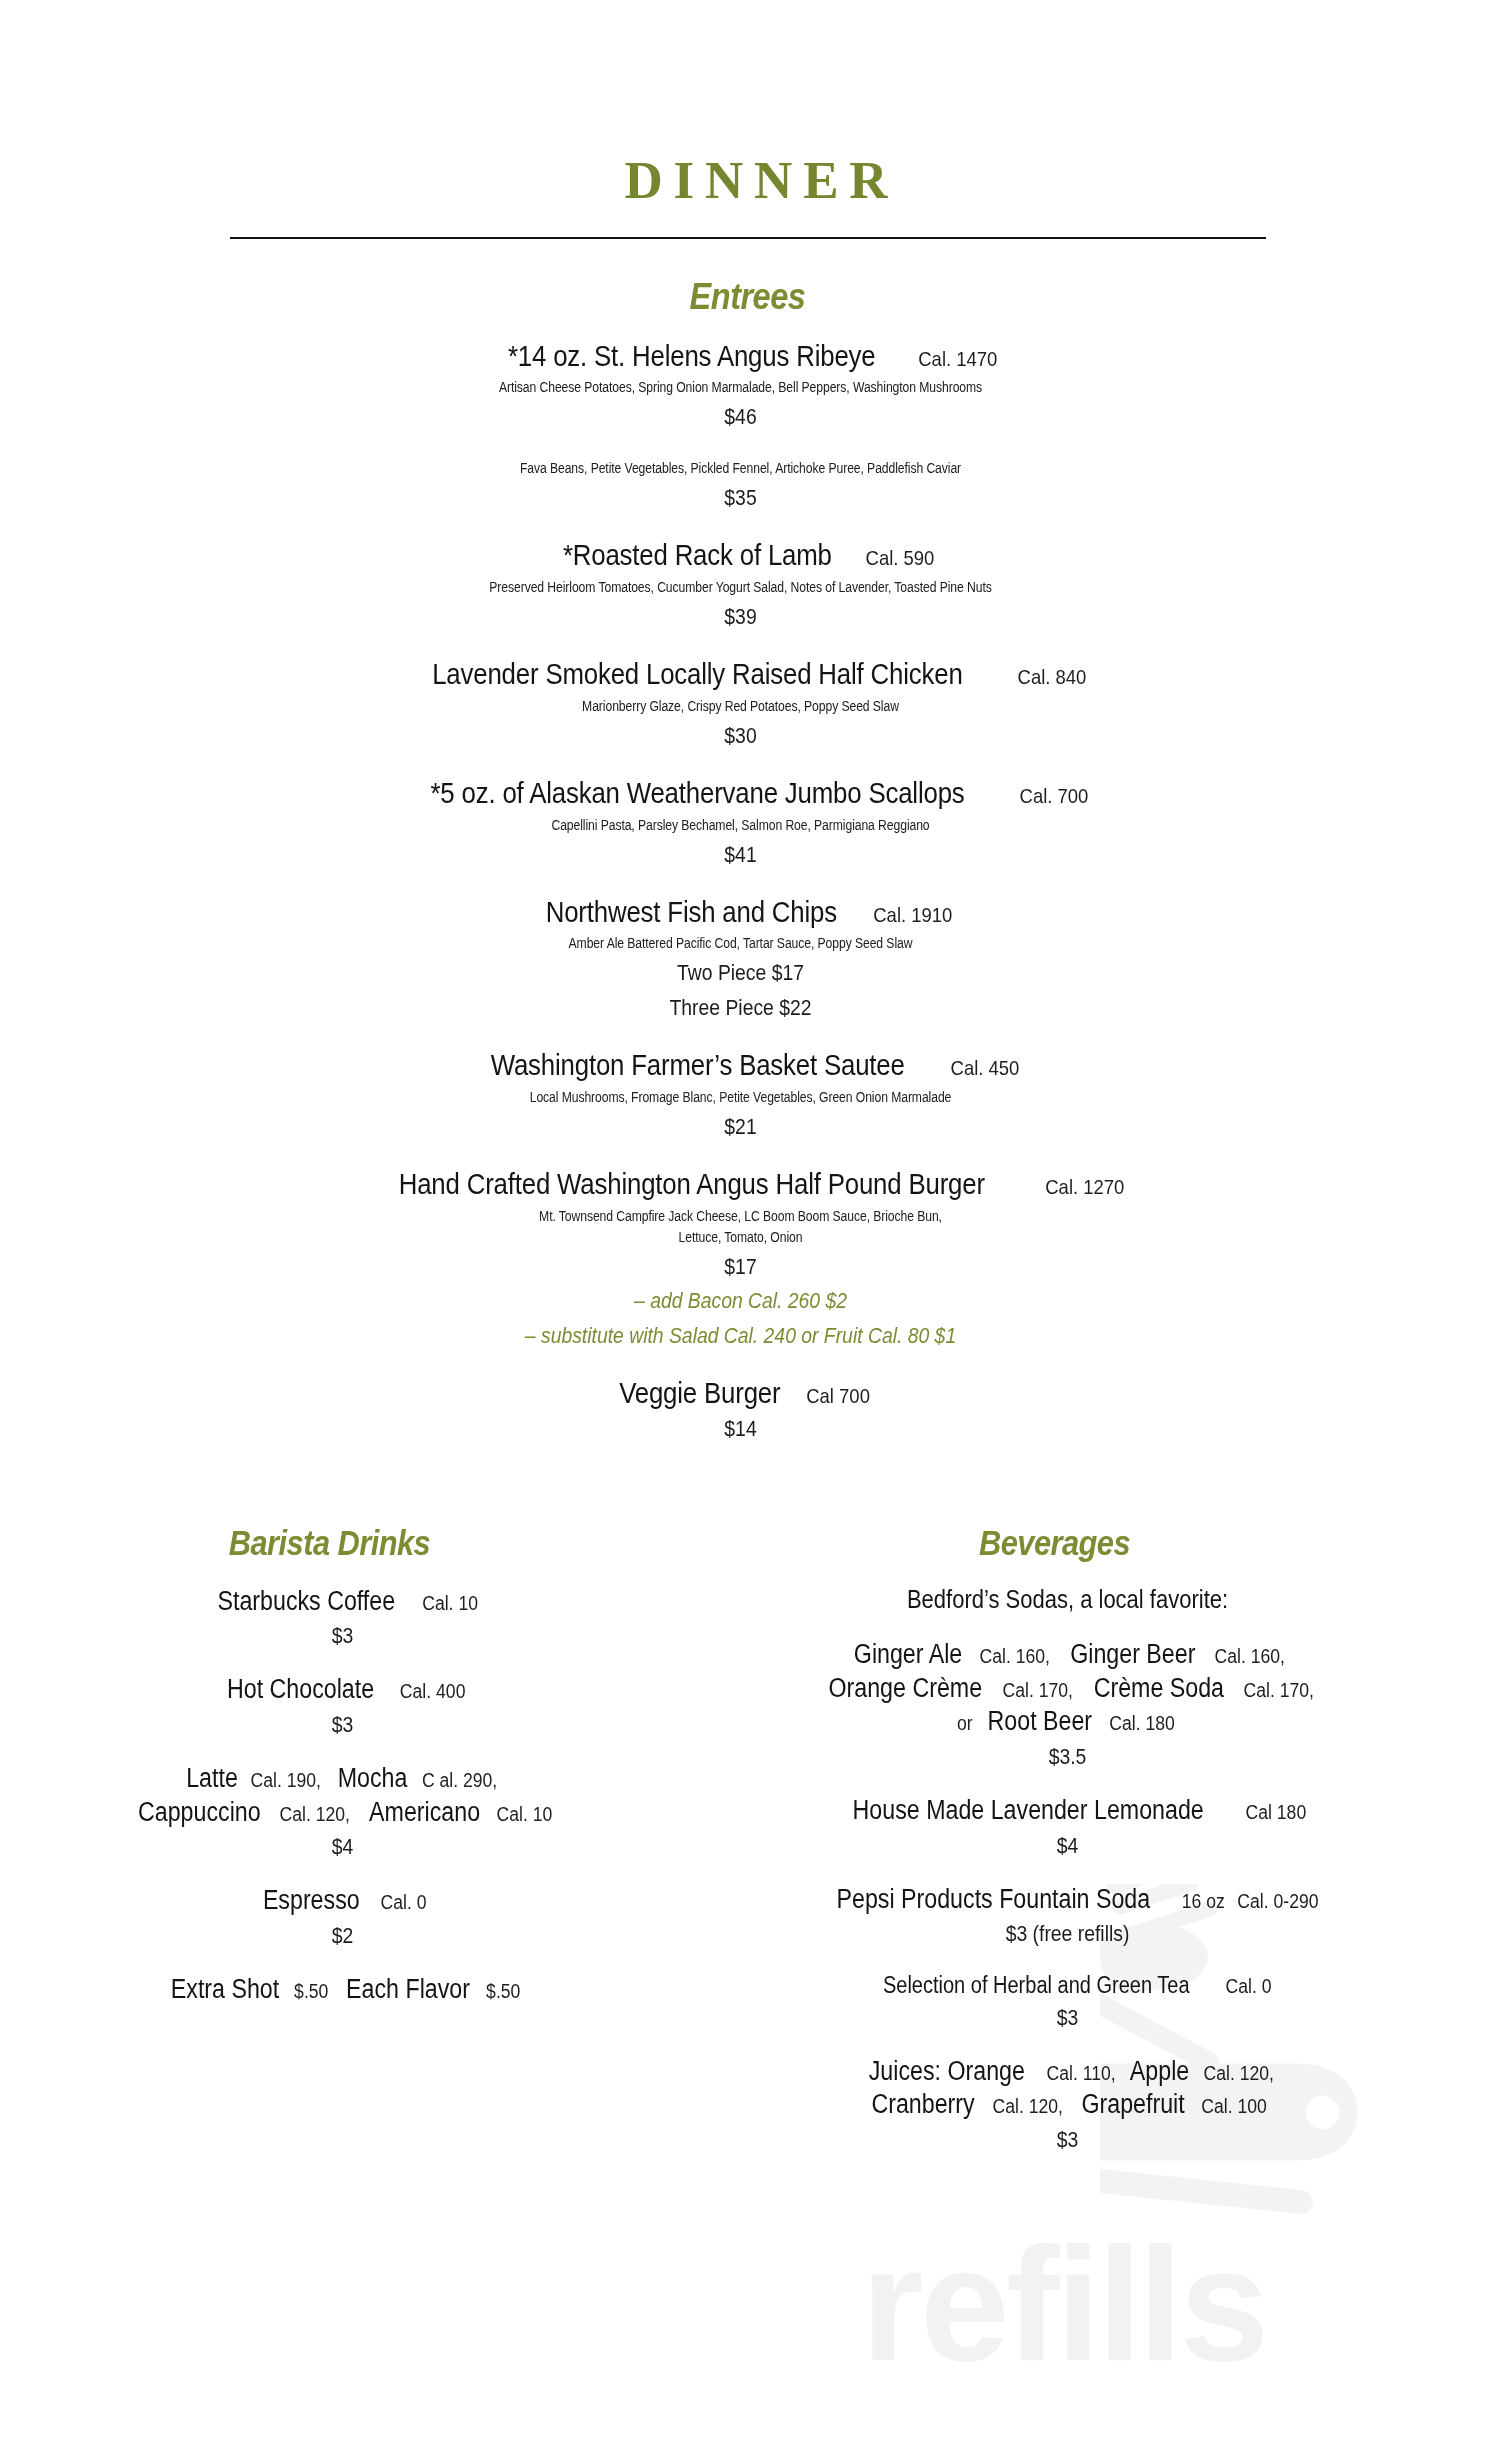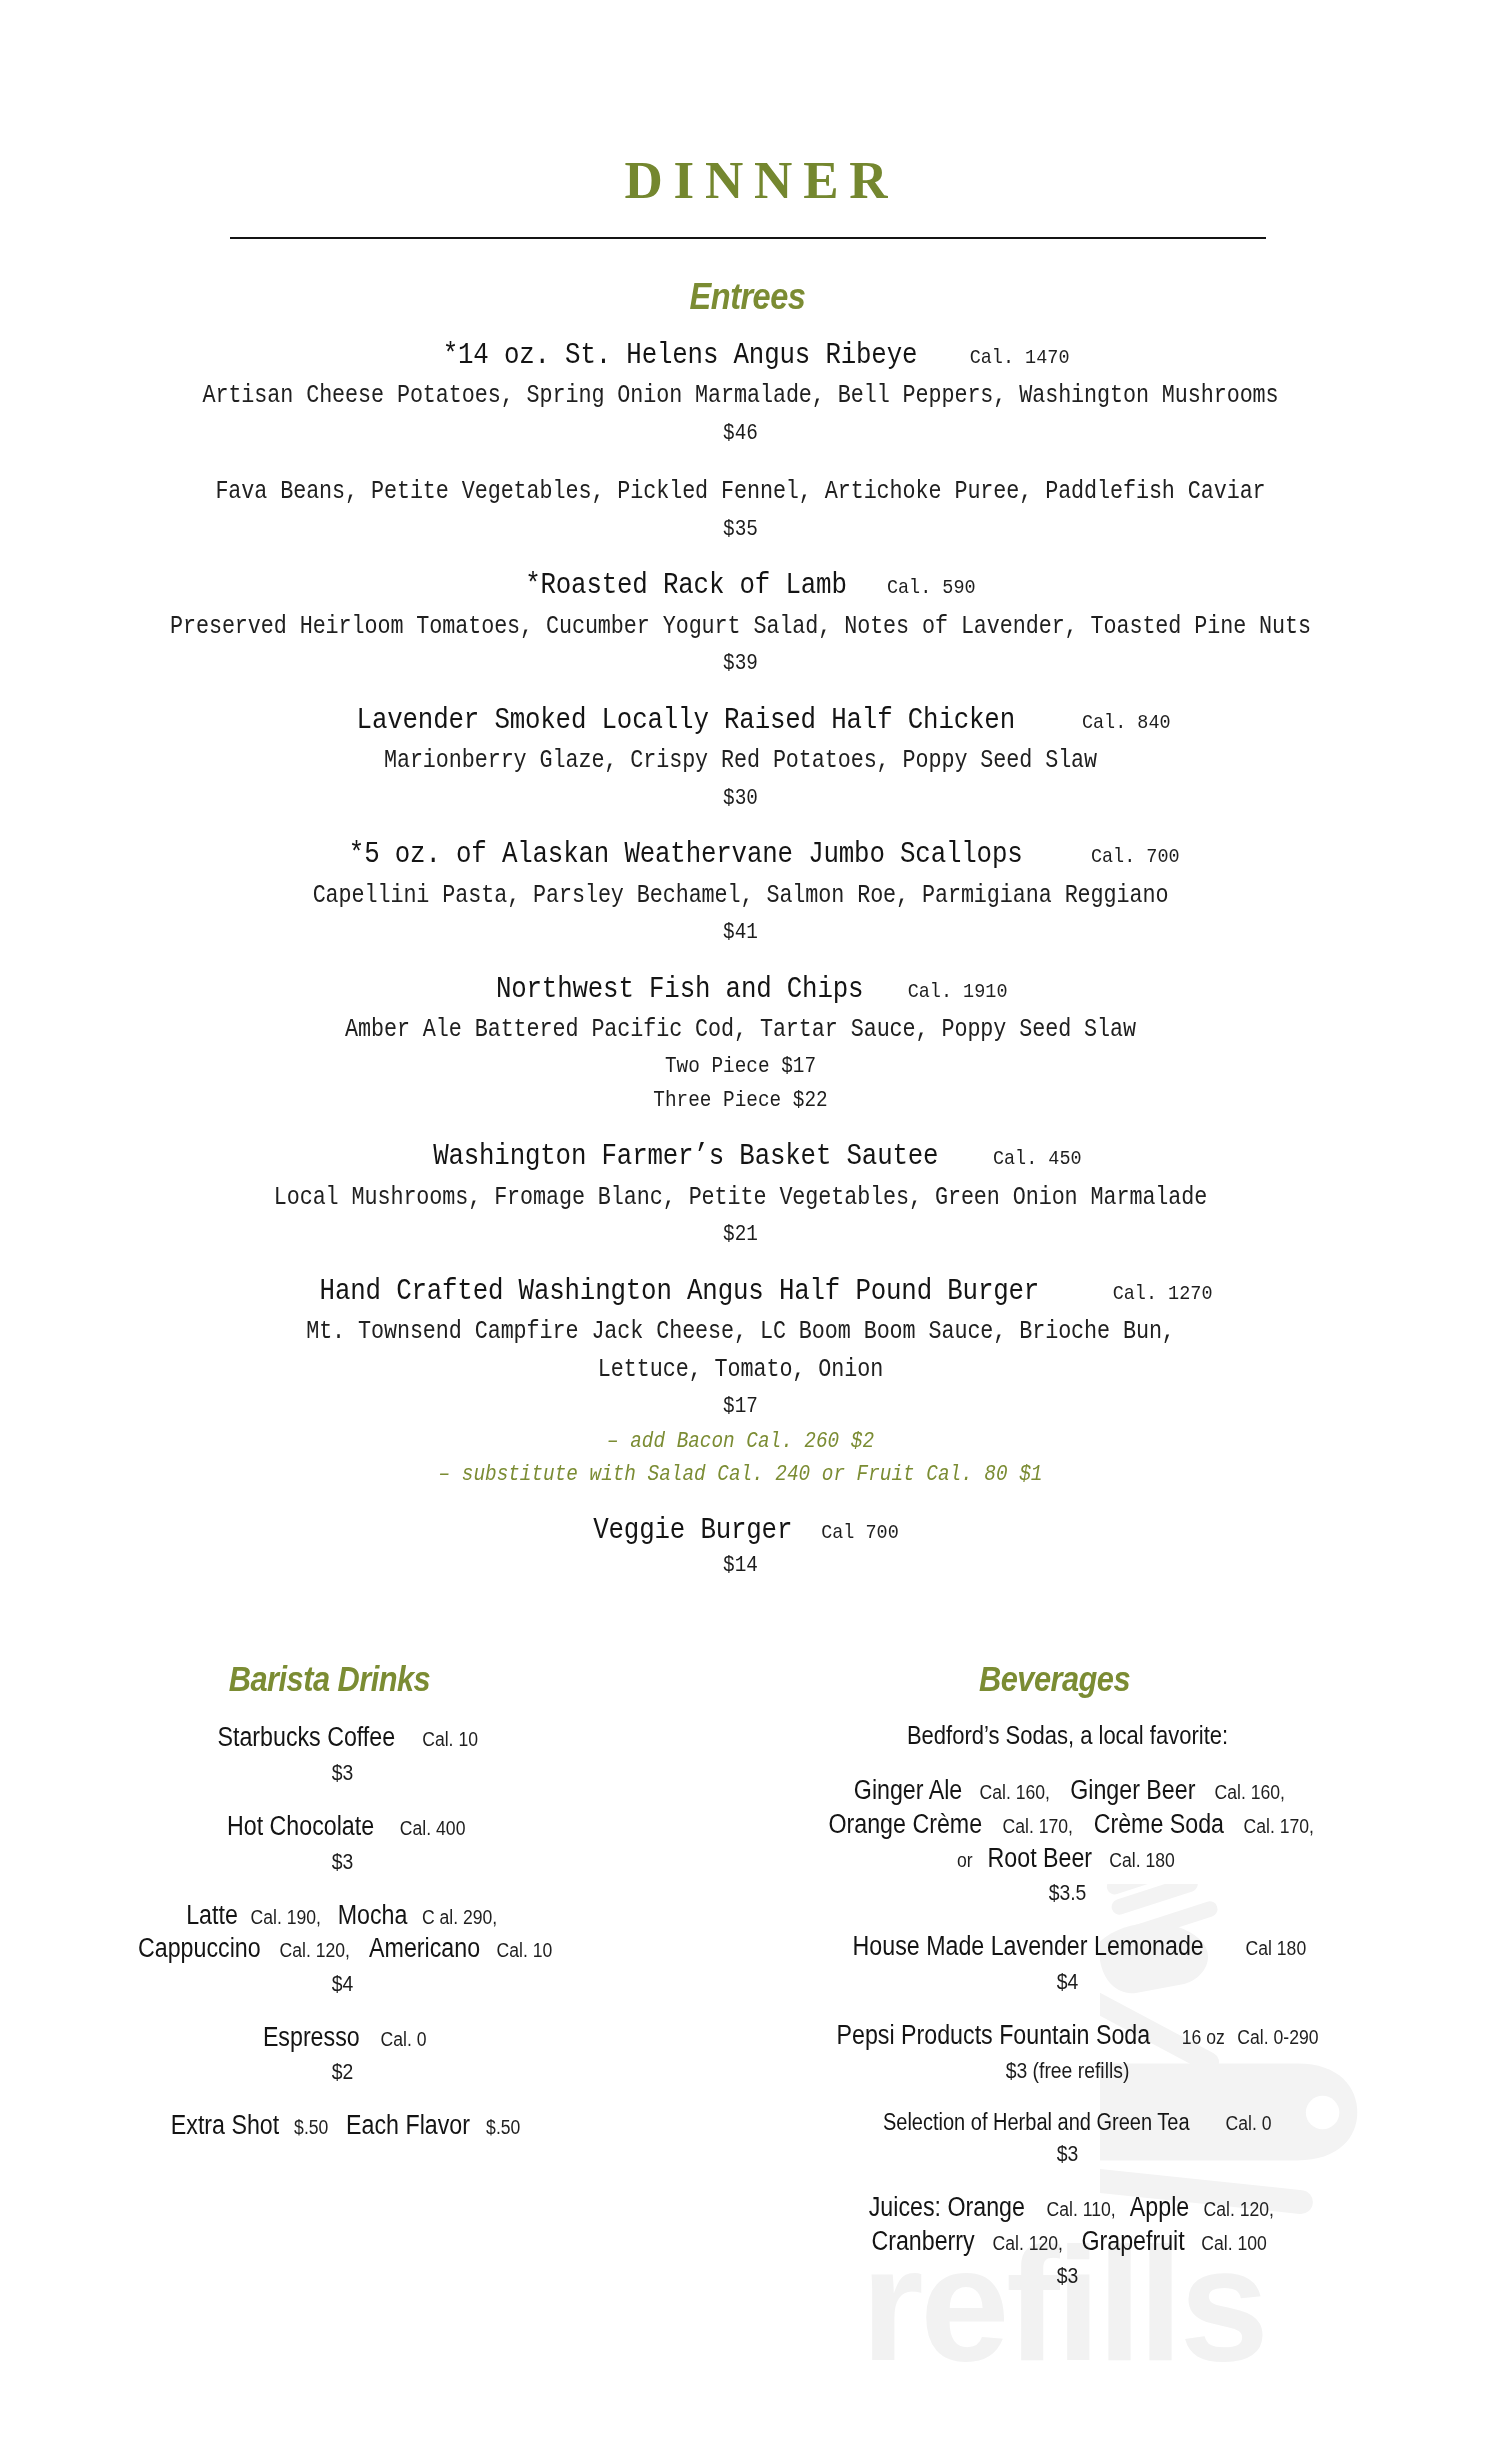--- a/index.html
+++ b/index.html
@@ -90,21 +90,20 @@
     transform: scaleX(0.88);
   }
   .entrees-heading {
     margin-top: 39px;
   }
 
   
   .entrees {
     width: 1481px;
     margin-top: 24px;
-    font-family: Liberation Mono, monospace;
   }
   .entree {
     text-align: center;
     margin-bottom: 27.5px;
   }
   .item-headline {
     line-height: 1.12;
     white-space: nowrap;
   }
   .item-name {
@@ -119,21 +118,21 @@
   .item-cal {
     font-size: 21px;
     font-weight: 400;
     color: #1f1f1f;
     display: inline-block;
     transform: scaleX(0.88);
     transform-origin: center;
     margin-left: -2.4px;
   }
   .item-desc {
-    font-size: 25px;
+    font-size: 14px;
     color: #202020;
     line-height: 1.5;
     letter-spacing: -0.1px;
     display: block;
     margin-top: 4.8px;
   }
   .item-desc span.dline {
     display: block;
     transform: scaleX(0.87);
   }

